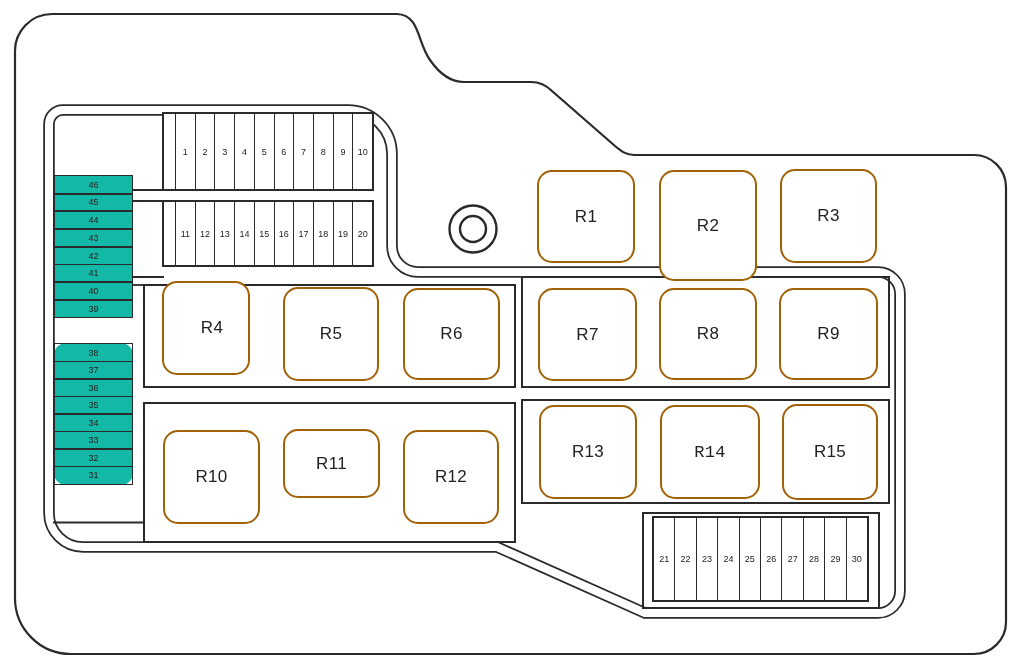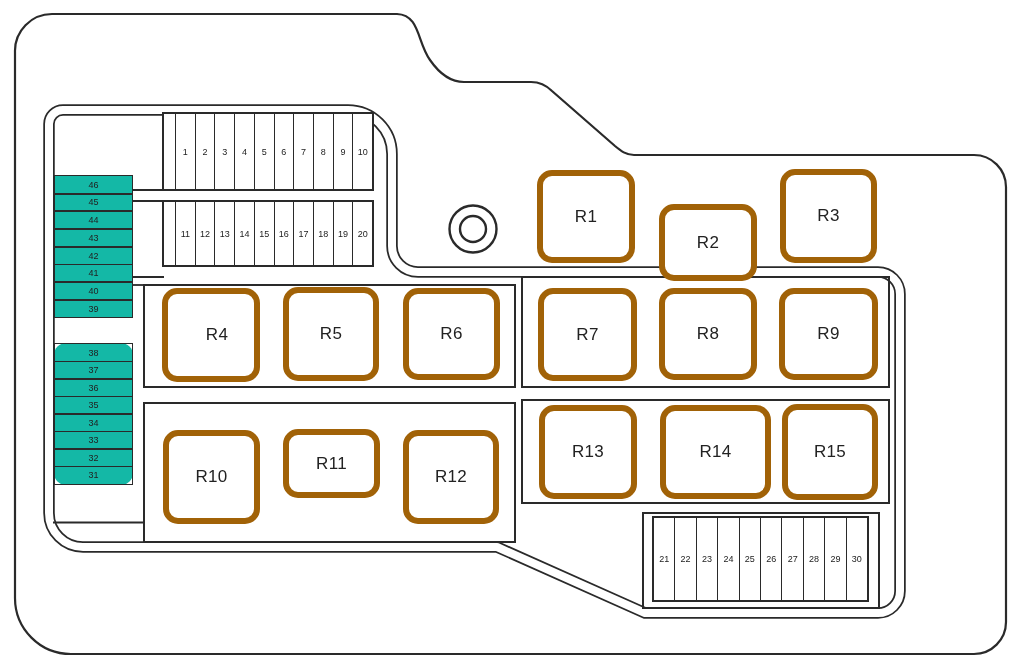--- a/index.html
+++ b/index.html
@@ -13,38 +13,38 @@
   
   .box{position:absolute;border:2px solid #2a2a2a;background:transparent;}
   .box-r456{left:143px;top:284px;width:373px;height:104px;}
   .box-r789{left:521px;top:276px;width:369px;height:112px;}
   .box-r1012{left:143px;top:402px;width:373px;height:141px;}
   .box-r1315{left:521px;top:399px;width:369px;height:105px;}
   .box-bankC{left:642px;top:512px;width:238px;height:97px;}
 
   
   .relay{
-    position:absolute;border:6px solid #a16207;border-radius:15px;
+    position:absolute;border:2px solid #a16207;border-radius:15px;
     display:flex;align-items:center;justify-content:center;
     font-size:17px;letter-spacing:0.3px;background:#ffffff;
   }
   .r1{left:537px;top:170px;width:98px;height:93px;}
-  .r2{left:659px;top:170px;width:98px;height:77px;margin-top:34px;}
+  .r2{left:659px;top:170px;width:98px;height:111px;}
   .r3{left:780px;top:169px;width:97px;height:94px;}
-  .r4{left:162px;top:288px;width:98px;height:94px;padding-left:12px;}
+  .r4{left:162px;top:281px;width:88px;height:94px;padding-left:12px;}
   .r5{left:283px;top:287px;width:96px;height:94px;}
   .r6{left:403px;top:288px;width:97px;height:92px;}
   .r7{left:538px;top:288px;width:99px;height:93px;}
   .r8{left:659px;top:288px;width:98px;height:92px;}
   .r9{left:779px;top:288px;width:99px;height:92px;}
   .r10{left:163px;top:430px;width:97px;height:94px;}
   .r11{left:283px;top:429px;width:97px;height:69px;}
   .r12{left:403px;top:430px;width:96px;height:94px;}
   .r13{left:539px;top:405px;width:98px;height:94px;}
-  .r14{left:660px;top:405px;width:111px;height:94px;}
+  .r14{left:660px;top:405px;width:100px;height:94px;font-family:Liberation Mono, monospace;}
   .r15{left:782px;top:404px;width:96px;height:96px;}
 
   
   .bank{position:absolute;border:2px solid #2a2a2a;display:flex;background:#ffffff;}
   .bank-top{left:162px;top:112px;width:212px;height:79px;}
   .bank-mid{left:162px;top:200px;width:212px;height:67px;}
   .bank-bottom{left:652px;top:516px;width:217px;height:86px;}
   .fcell{
     flex:1;display:flex;align-items:center;justify-content:center;
     font-size:9px;border-left:1.8px solid #2a2a2a;

